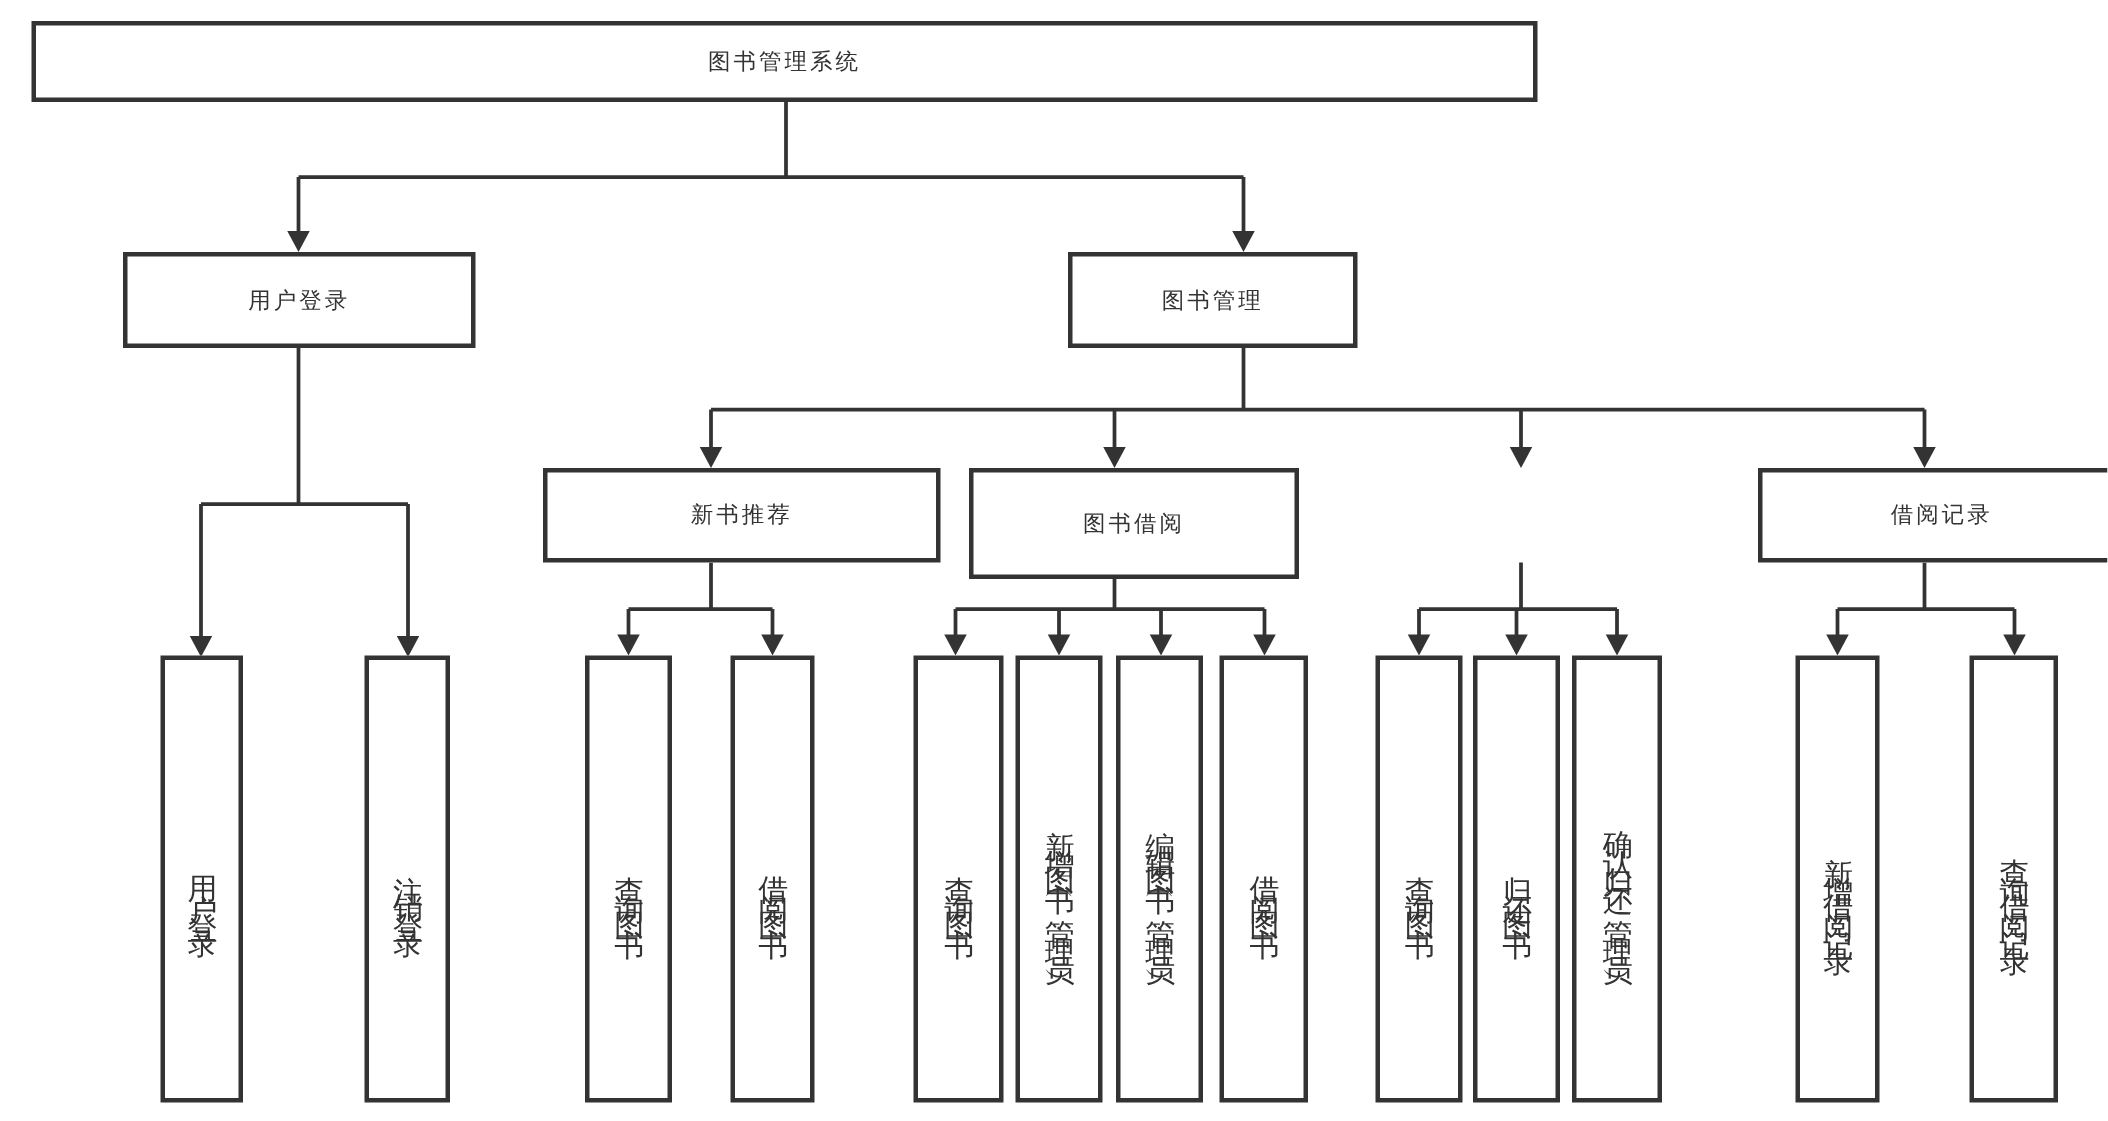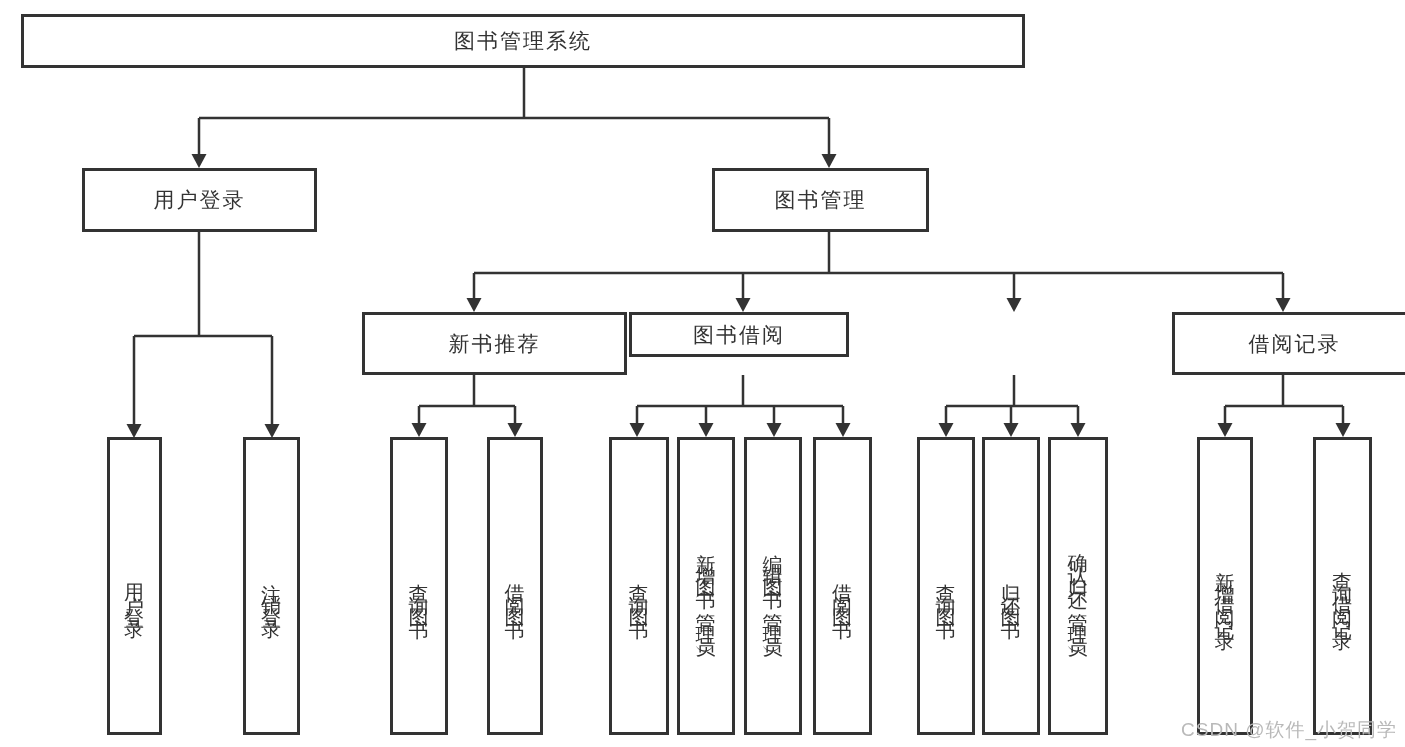--- a/index.html
+++ b/index.html
@@ -17,21 +17,21 @@
     font-family:"Liberation Sans","DejaVu Sans",sans-serif;
     overflow:hidden;
   }
   #wires{position:absolute;left:0;top:0;width:1405px;height:747px;}
   .cline{stroke:var(--line);stroke-width:2.5;fill:none;}
   .ahead{fill:var(--line);stroke:none;}
   .hbox{
     position:absolute;box-sizing:border-box;
     border:3px solid var(--border);background:#fff;
     display:flex;align-items:center;justify-content:center;
-    font-size:21px;color:var(--text);letter-spacing:2px;
+    font-size:15px;color:var(--text);letter-spacing:2px;
     white-space:nowrap;
   }
   .vbox{
     position:absolute;box-sizing:border-box;top:437px;height:298px;
     border:3px solid var(--border);background:#fff;
     display:flex;align-items:center;justify-content:center;
   }
   .vtext{
     writing-mode:vertical-rl;text-orientation:mixed;
     font-size:20px;color:var(--text);letter-spacing:12px;
@@ -80,24 +80,24 @@
     <path class="ahead" d="M1070.5,423 L1085.5,423 L1078,437 Z"></path>
 
     <path class="cline" d="M1283,375 V406 M1225,406 H1343 M1225,406 V425 M1343,406 V425"></path>
     <path class="ahead" d="M1217.5,423 L1232.5,423 L1225,437 Z"></path>
     <path class="ahead" d="M1335.5,423 L1350.5,423 L1343,437 Z"></path>
   </svg>
 
   <div class="hbox" style="left:21px;top:14px;width:1004px;height:54px">图书管理系统</div>
 
   <div class="hbox" style="left:82px;top:168px;width:235px;height:64px">用户登录</div>
-  <div class="hbox" style="left:712px;top:168px;width:217px;height:64px">图书管理</div>
+  <div class="hbox" style="left:712px;top:168px;width:193px;height:64px">图书管理</div>
 
   <div class="hbox" style="left:362px;top:312px;width:265px;height:63px">新书推荐</div>
-  <div class="hbox" style="left:629px;top:312px;width:220px;height:45px">图书借阅</div>
+  <div class="hbox" style="left:646px;top:312px;width:220px;height:74px">图书借阅</div>
   <div class="hbox" style="left:1172px;top:312px;width:245px;height:63px">借阅记录</div>
 
   <div class="vbox" style="left:107px;width:55px">
     <span class="vtext">用户登录</span>
   </div>
   <div class="vbox" style="left:243px;width:57px">
     <span class="vtext">注销登录</span>
   </div>
 
   <div class="vbox" style="left:390px;width:58px">
@@ -130,14 +130,13 @@
     <span class="vtext">确认归还（管理员）</span>
   </div>
 
   <div class="vbox" style="left:1197px;width:56px">
     <span class="vtext">新增借阅记录</span>
   </div>
   <div class="vbox" style="left:1313px;width:59px">
     <span class="vtext">查询借阅记录</span>
   </div>
 
-  <div class="watermark">CSDN @软件_小贺同学</div>
 </div>
 
 </body></html>

